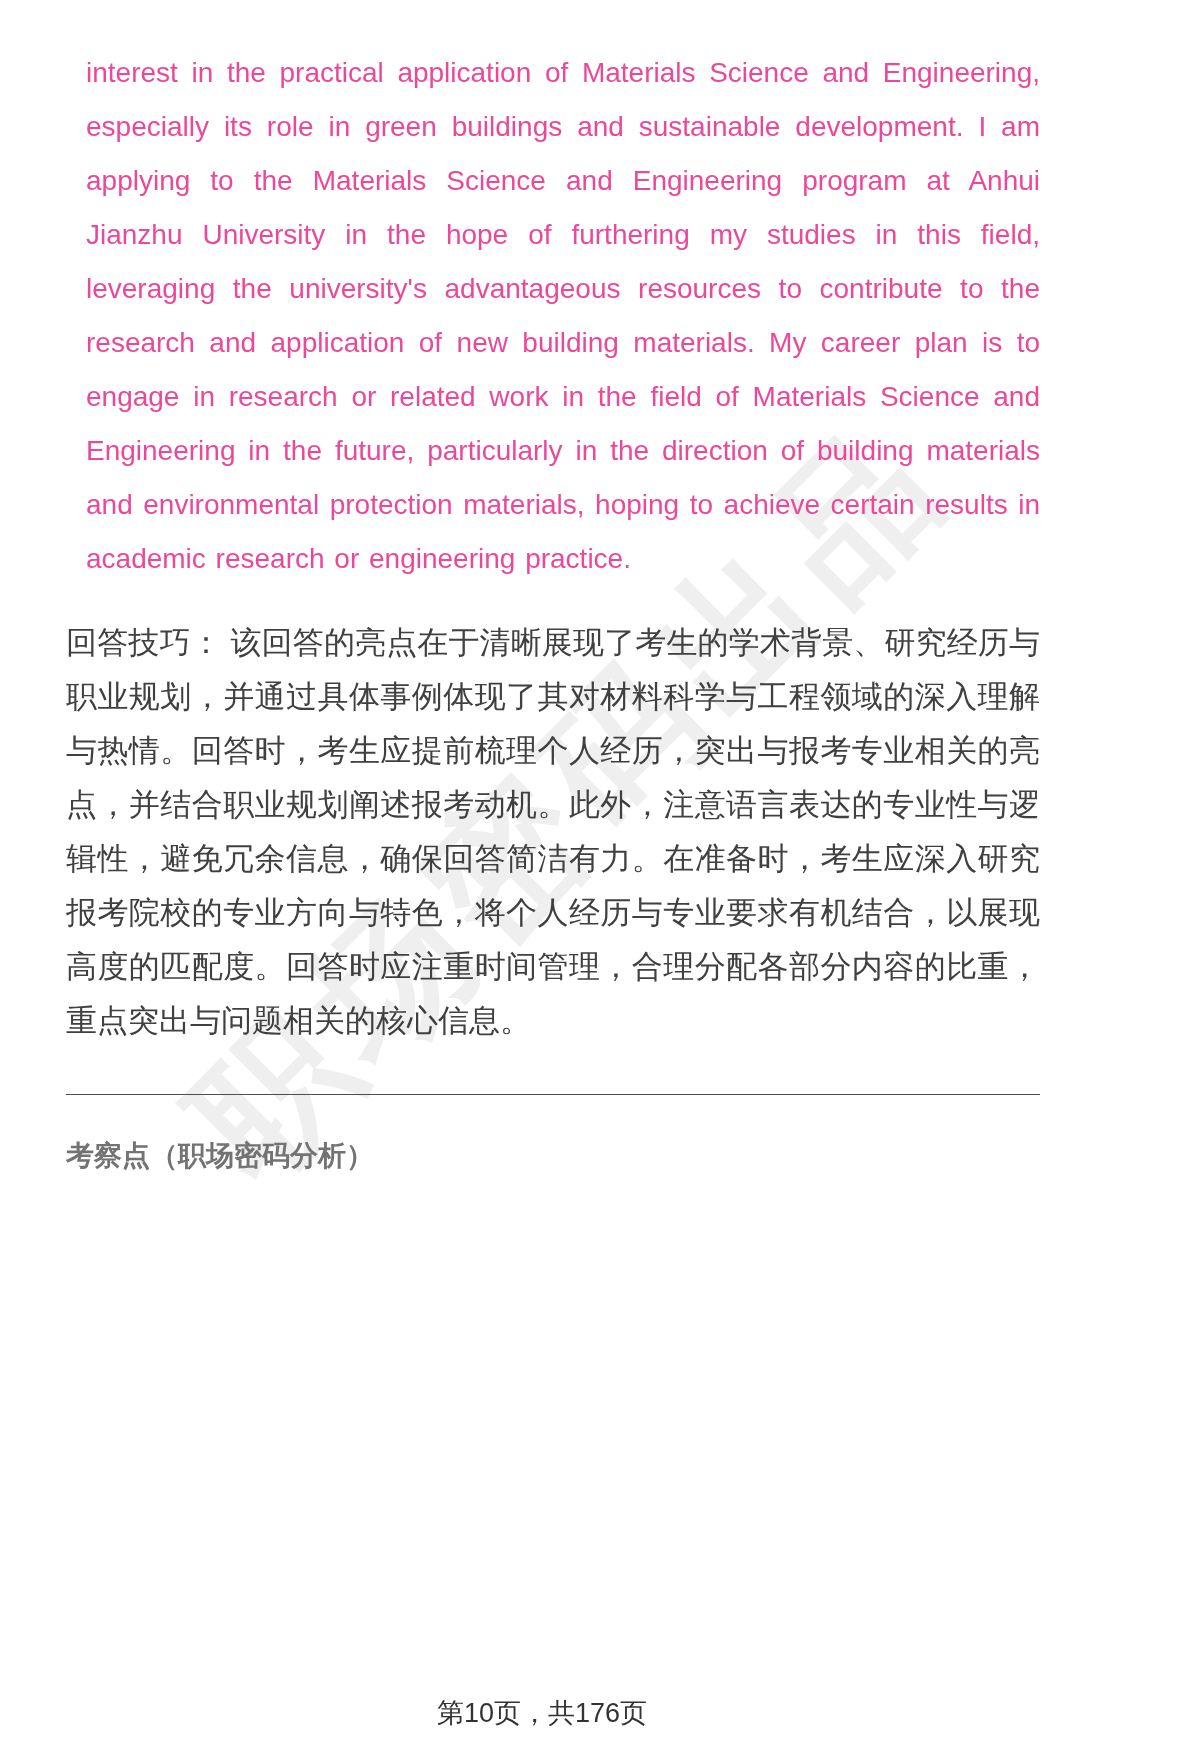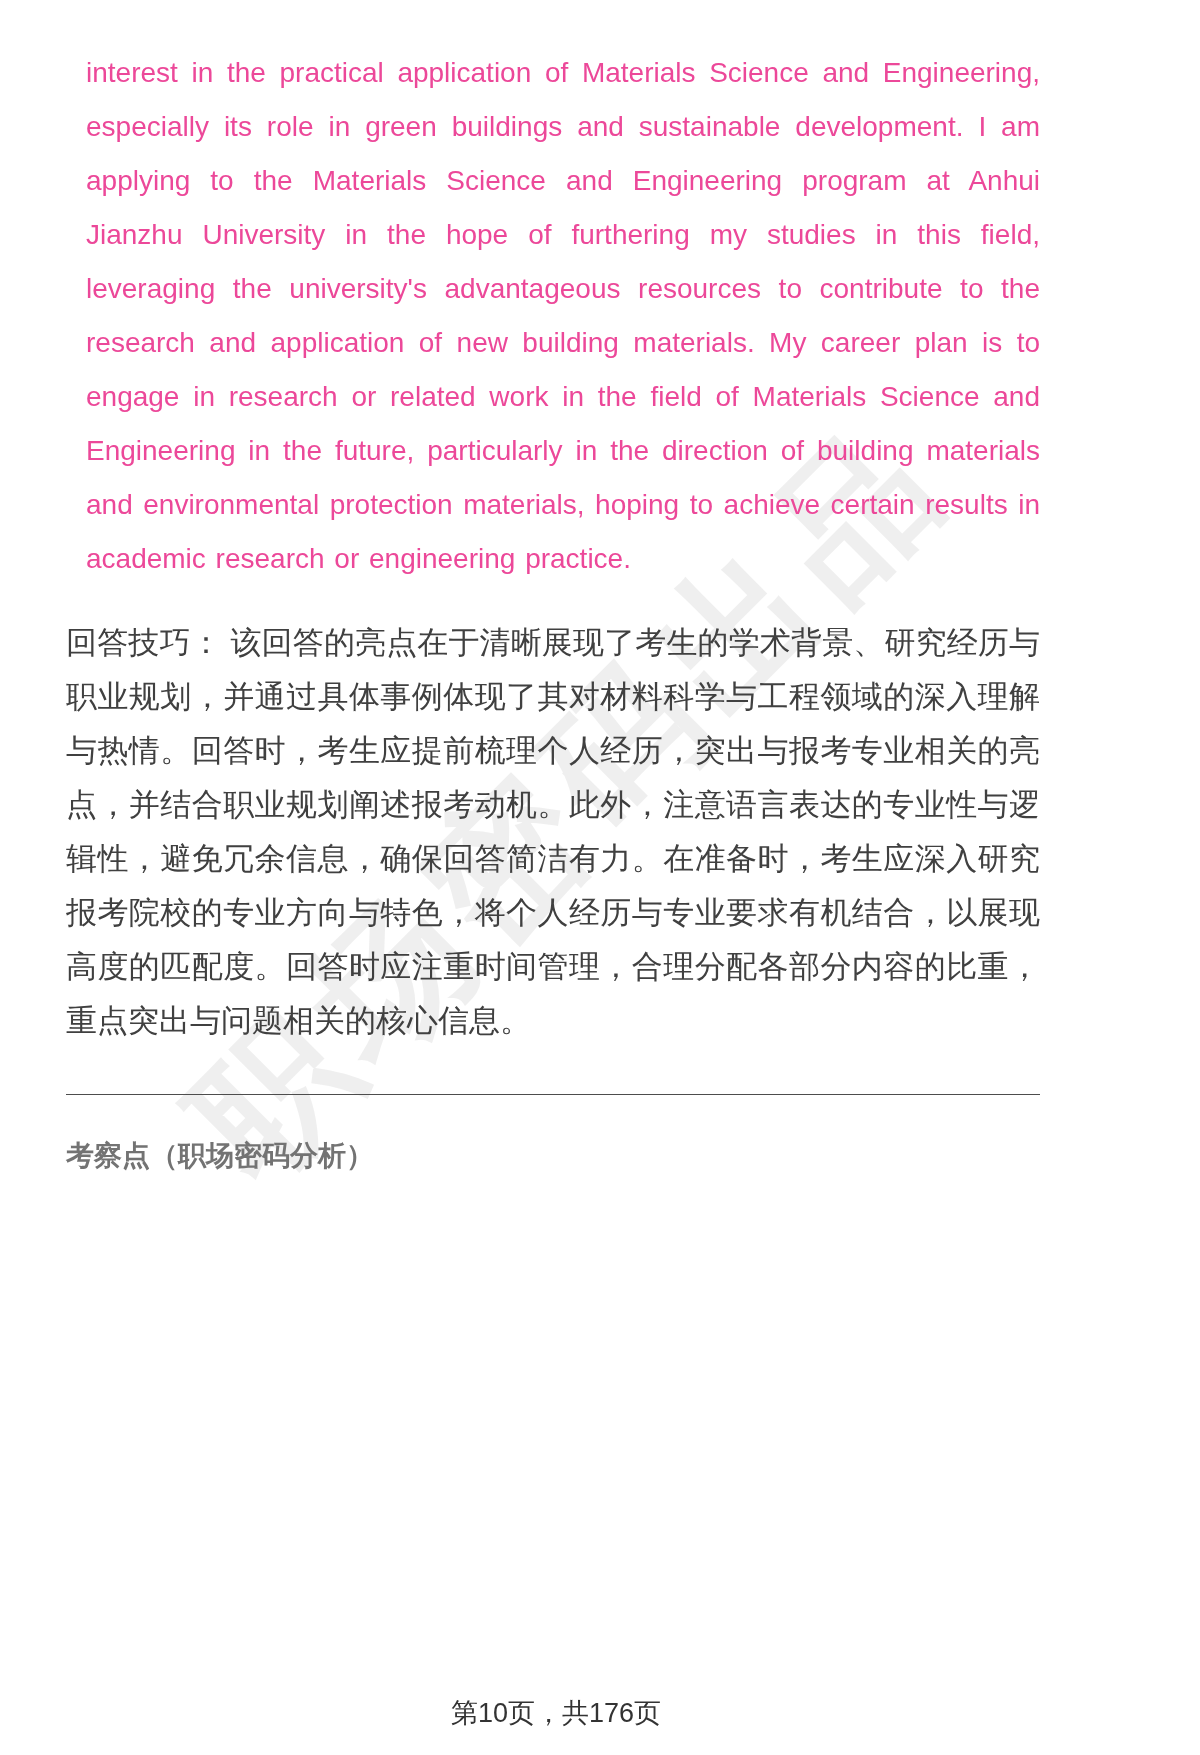--- a/index.html
+++ b/index.html
@@ -79,21 +79,21 @@
     padding-left: 52px;
     list-style: decimal outside;
   }
   .points-list li {
     padding-left: 6px;
     text-align: justify;
   }
   .page-footer {
     position: absolute;
     z-index: 1;
-    left: 69px;
+    left: 55px;
     width: 974px;
     bottom: 24px;
     text-align: center;
     font-size: 27px;
     color: #333333;
   }
 </style>
 </head>
 <body>
 

